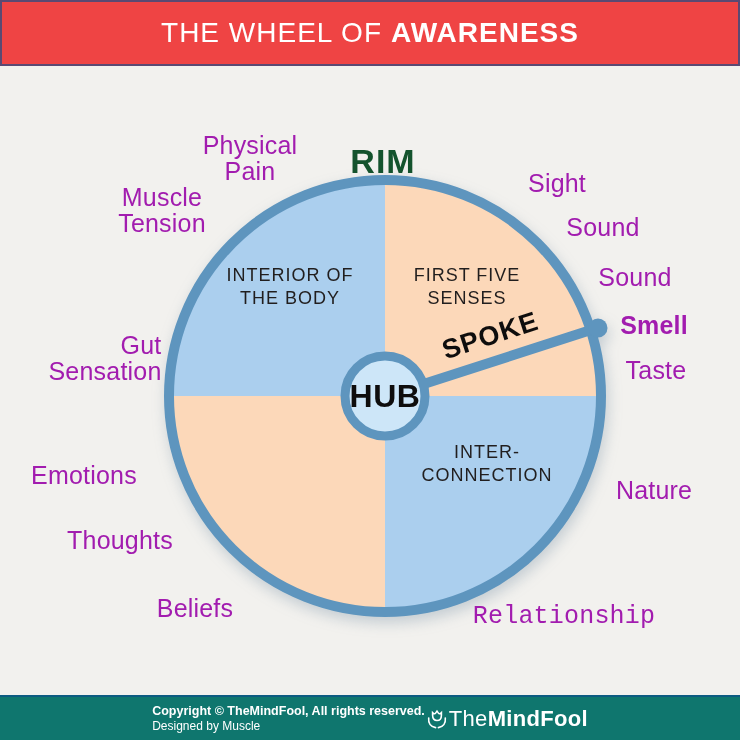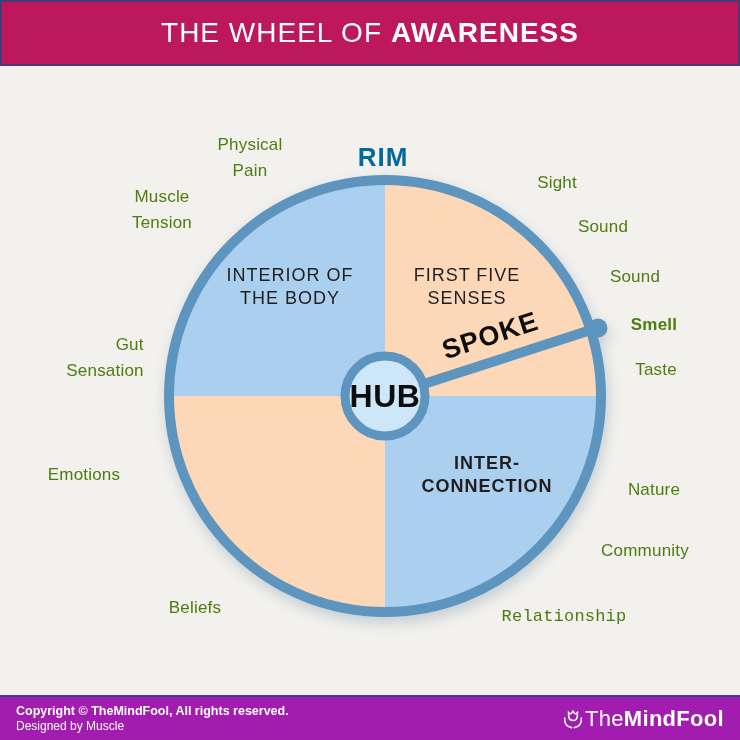--- a/index.html
+++ b/index.html
@@ -4,56 +4,56 @@
 <style>
   html,body{margin:0;padding:0;}
   .page{
     position:relative;width:740px;height:740px;overflow:hidden;
     background:#f2f1ee;font-family:"Liberation Sans",sans-serif;
     -webkit-font-smoothing:antialiased;
   }
   
   .header{
     position:absolute;top:0;left:0;width:740px;height:66px;box-sizing:border-box;
-    background:#be185d;border:2px solid rgba(10,77,140,.65);
+    background:#ef4444;border:2px solid rgba(10,77,140,.65);
     display:flex;align-items:center;justify-content:center;
   }
   .title{color:#fff;font-size:28px;font-weight:400;letter-spacing:1px;margin:0;}
   .title .t-reg{margin-right:9px;}
   .title .t-bold{font-weight:700;}
   
   .main{position:absolute;top:66px;left:0;width:740px;height:629px;}
   .wheel-svg{position:absolute;inset:0;}
   .wheel-group{filter:drop-shadow(2px 6px 7px rgba(80,110,140,.28));}
   
   .lbl{
     position:absolute;transform:translateX(-50%);
-    color:#4d7c0f;font-size:17px;line-height:26px;font-weight:500;
+    color:#a21caf;font-size:25px;line-height:26px;font-weight:500;
     text-align:center;white-space:pre-line;letter-spacing:.2px;
   }
   .lbl.bold{font-weight:700;}
   
   .qlbl{
     position:absolute;transform:translateX(-50%);
     color:#211e1e;font-size:18px;line-height:23px;font-weight:500;
     letter-spacing:1px;text-align:center;white-space:pre-line;
   }
   
   .rim{
     position:absolute;transform:translateX(-50%);
-    color:#0369a1;font-size:26px;font-weight:700;letter-spacing:1px;
+    color:#14532d;font-size:34px;font-weight:700;letter-spacing:1px;
   }
   
   .svg-hub-text{font-size:32px;font-weight:700;fill:#0e0d0d;letter-spacing:.5px;}
   .svg-spoke-text{font-size:27px;font-weight:700;fill:#0e0d0d;letter-spacing:1px;}
   
   .footer{
     position:absolute;left:0;bottom:0;width:740px;height:45px;box-sizing:border-box;
-    background:#a21caf;border-top:2px solid rgba(10,77,140,.65);
-    display:flex;align-items:center;justify-content:space-between;
+    background:#0f766e;border-top:2px solid rgba(10,77,140,.65);
+    display:flex;align-items:center;justify-content:center;
     padding:0 16px;color:#fff;
   }
   .foot-copy{font-size:12.5px;font-weight:700;line-height:15px;}
   .foot-designed{font-size:12px;font-weight:400;line-height:15px;}
   .brand{display:flex;align-items:center;}
   .brand-text{font-size:22px;font-weight:400;letter-spacing:.3px;}
   .brand-text b{font-weight:700;}
 </style>
 </head>
 <body>
@@ -84,41 +84,41 @@
       <text class="svg-hub-text" x="385" y="341" text-anchor="middle">HUB</text>
       <text class="svg-spoke-text" transform="translate(493,278) rotate(-18)" text-anchor="middle">SPOKE</text>
     </svg>
 
     <div class="rim" style="left:383px;top:76px;">RIM</div>
 
     <div class="qlbl" style="left:290px;top:198px;">INTERIOR OF
 THE BODY</div>
     <div class="qlbl" style="left:467px;top:198px;">FIRST FIVE
 SENSES</div>
-    <div class="qlbl" style="left:487px;top:386px;font-weight:bold;">INTER-
+    <div class="qlbl" style="left:487px;top:375px;">INTER-
 CONNECTION</div>
 
     <div class="lbl" style="left:250px;top:66px;">Physical
 Pain</div>
     <div class="lbl" style="left:162px;top:118px;">Muscle
 Tension</div>
     <div class="lbl" style="left:105px;top:266px;text-align:right;">Gut
 Sensation</div>
 
     <div class="lbl" style="left:557px;top:104px;">Sight</div>
     <div class="lbl" style="left:603px;top:148px;">Sound</div>
     <div class="lbl" style="left:635px;top:198px;">Sound</div>
     <div class="lbl bold" style="left:654px;top:246px;">Smell</div>
     <div class="lbl" style="left:656px;top:291px;">Taste</div>
 
     <div class="lbl" style="left:84px;top:396px;">Emotions</div>
+    <div class="lbl" style="left:120px;top:461px;">Thoughts</div>
     <div class="lbl" style="left:195px;top:529px;">Beliefs</div>
 
     <div class="lbl" style="left:654px;top:411px;">Nature</div>
-    <div class="lbl" style="left:645px;top:472px;">Community</div>
     <div class="lbl" style="left:564px;top:538px;font-family:Liberation Mono, monospace;">Relationship</div>
   </main>
 
   <footer class="footer">
     <div>
       <div class="foot-copy">Copyright © TheMindFool, All rights reserved.</div>
       <div class="foot-designed">Designed by Muscle</div>
     </div>
     <div class="brand">
       <svg width="24" height="24" viewBox="0 0 24 24" fill="none" stroke="#fff" stroke-width="1.6" stroke-linecap="round">

